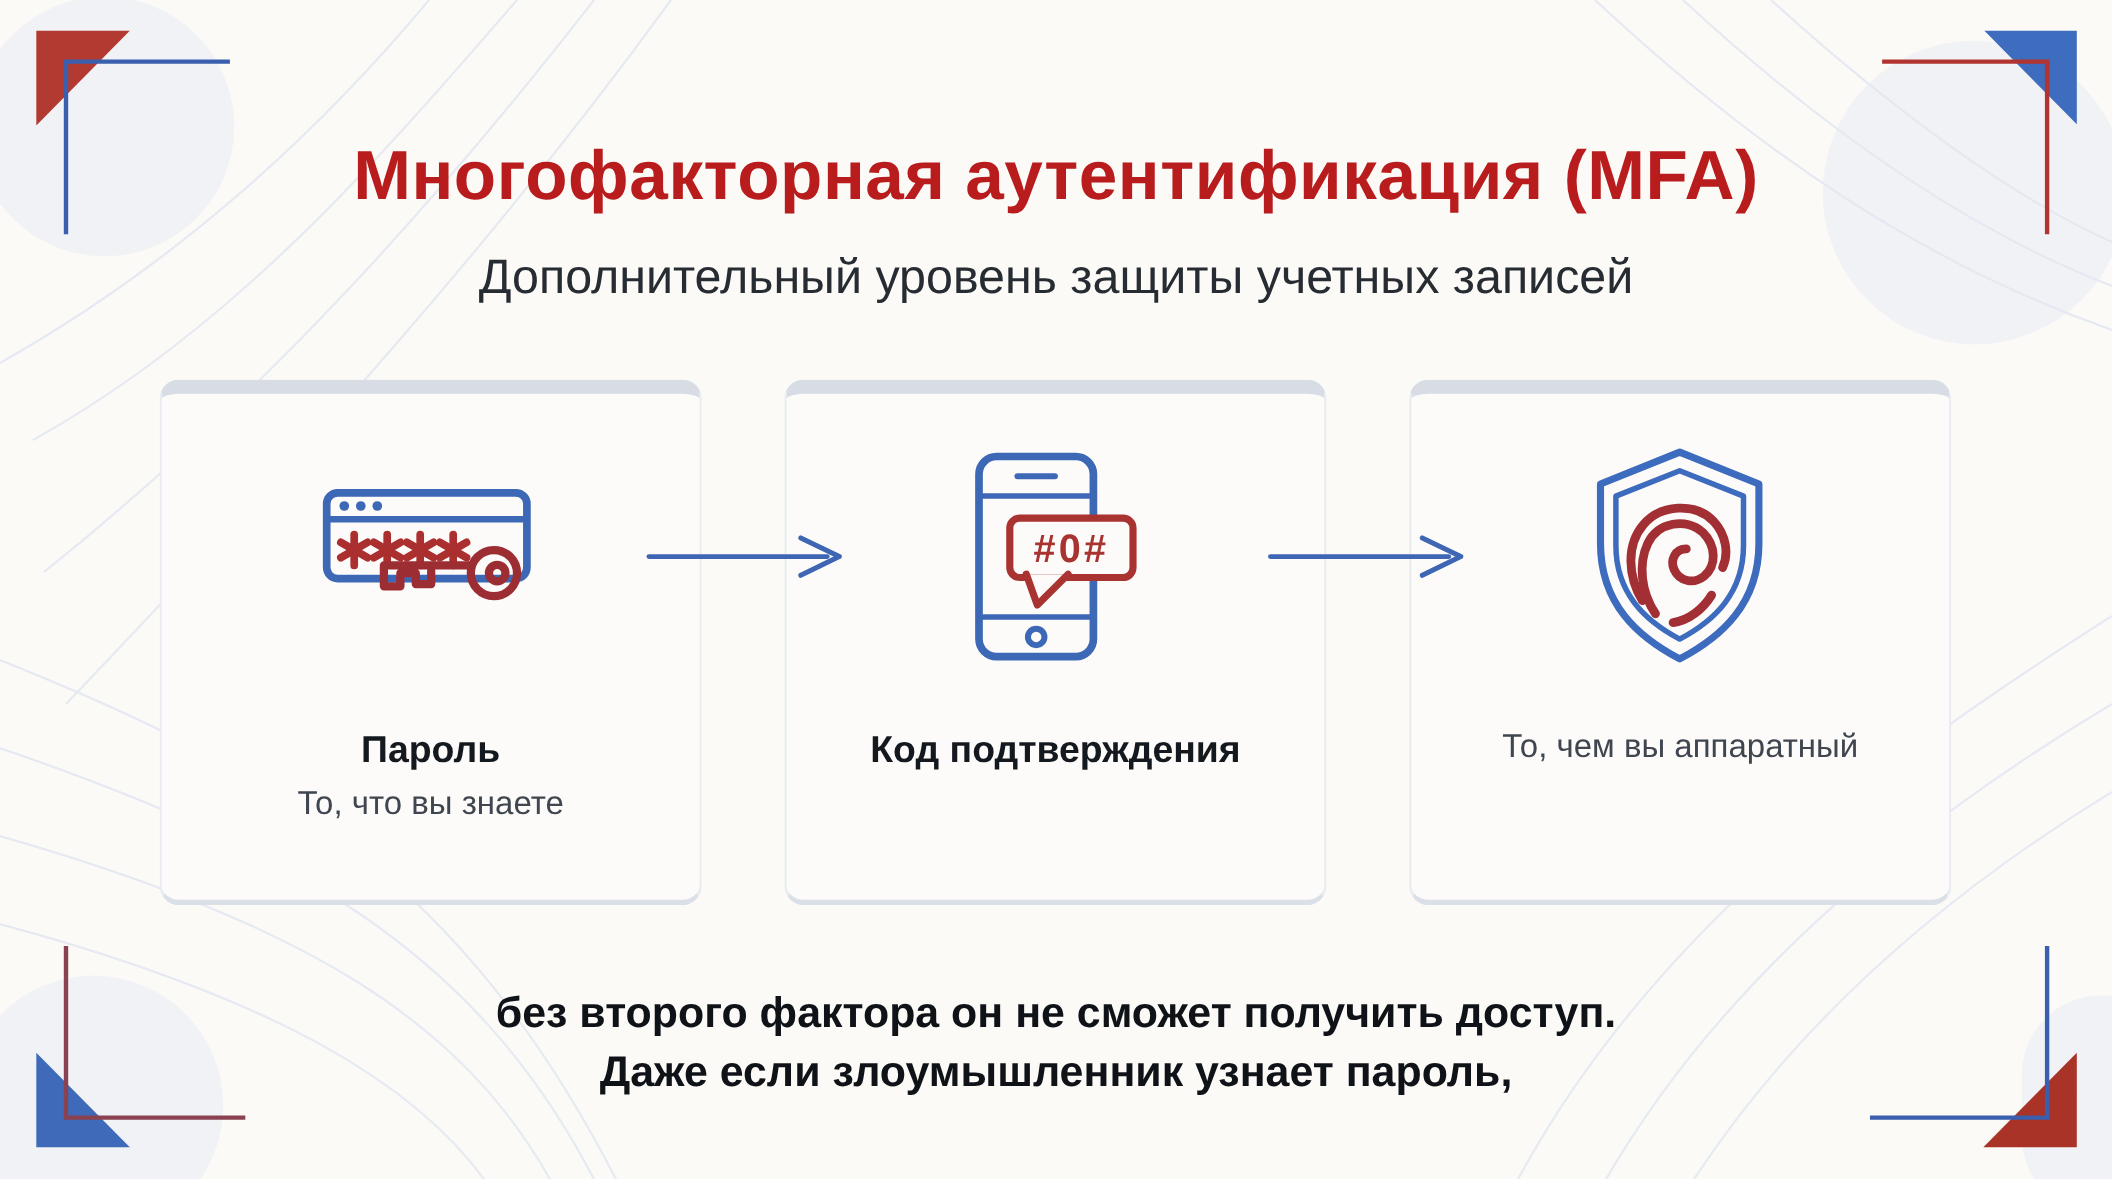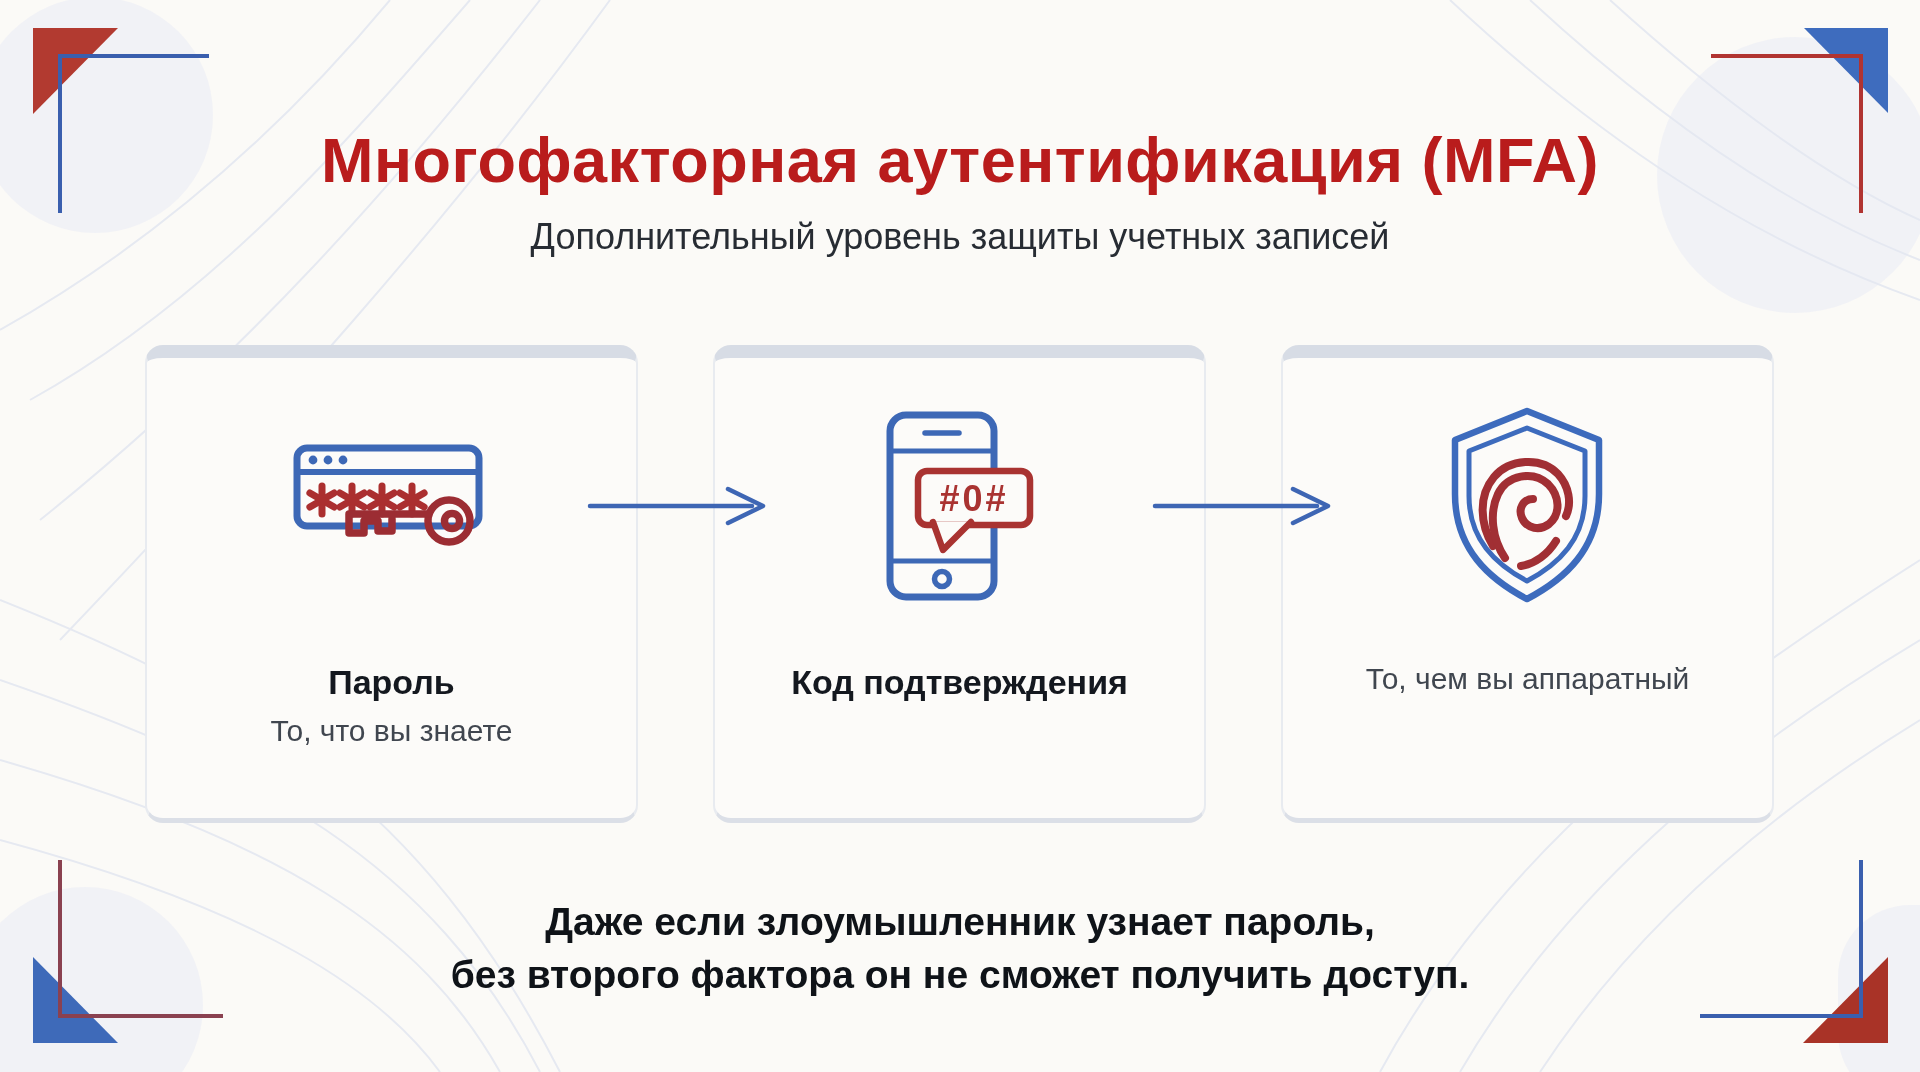--- a/index.html
+++ b/index.html
@@ -11,22 +11,22 @@
   }
   .stage{position:relative;width:1920px;height:1072px;overflow:hidden;background:#fbfaf7;}
   .deco{position:absolute;left:0;top:0;z-index:0;}
 
   .title{
     position:absolute;top:125px;left:0;width:100%;z-index:2;
     text-align:center;font-size:63px;font-weight:700;color:#b91c1c;
     letter-spacing:.5px;line-height:70px;
   }
   .subtitle{
-    position:absolute;top:215px;left:0;width:100%;z-index:2;
-    text-align:center;font-size:36px;font-weight:400;color:#272c33;line-height:44px;
+    position:absolute;top:230px;left:0;width:100%;z-index:2;
+    text-align:center;font-size:44px;font-weight:400;color:#272c33;line-height:44px;
   }
 
   .cards{position:absolute;top:345px;left:145px;display:flex;gap:75px;z-index:1;}
   .card{
     position:relative;width:493px;height:478px;box-sizing:border-box;
     background:#fcfbf9;
     border:2px solid #e8ebf0;
     border-top:13px solid #d7dce5;
     border-bottom:5px solid #dbdfe7;
     border-radius:18px;
@@ -182,17 +182,17 @@
     </g>
   </svg>
   <svg class="arrow arrow-2" width="185" height="40" viewBox="0 0 185 40">
     <g stroke="#3e66b4" stroke-width="4.5" fill="none" stroke-linecap="round" stroke-linejoin="round">
       <line x1="3" y1="20" x2="165" y2="20"></line>
       <path d="M141,3 L176,20 L141,37"></path>
     </g>
   </svg>
 
   <div class="footer">
+    <div>без второго фактора он не сможет получить доступ.</div>
     <div>Даже если злоумышленник узнает пароль,</div>
-    <div>без второго фактора он не сможет получить доступ.</div>
   </div>
 
 </div>
 
 </body></html>

